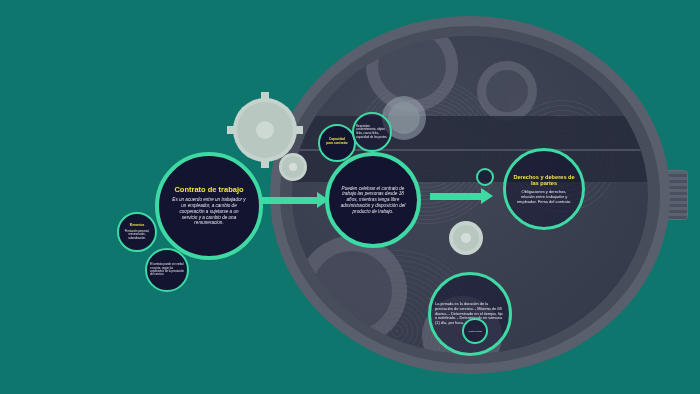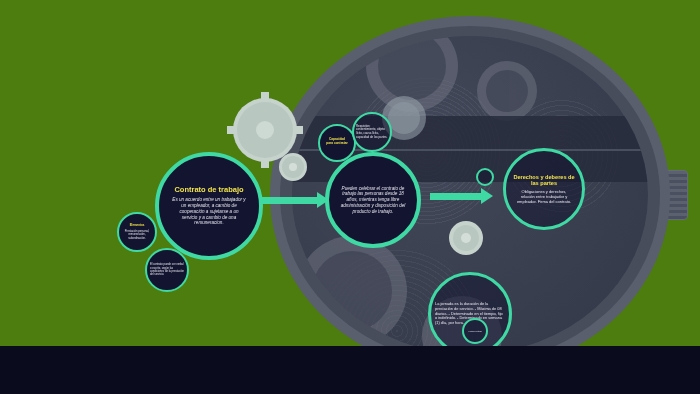--- a/index.html
+++ b/index.html
@@ -1,18 +1,18 @@
 <!DOCTYPE html>
 <html><head>
 <meta charset="utf-8">
 <style>
   html,body{margin:0;padding:0;background:#0a0c1e;}
   body{width:700px;height:394px;overflow:hidden;font-family:"Liberation Sans",sans-serif;}
 
-  .stage{position:relative;width:700px;height:346px;background:#4d7c0f;overflow:hidden;}
+  .stage{position:relative;width:700px;height:394px;background:#0f766e;overflow:hidden;}
 
   
   .watch-wrap{position:absolute;left:262px;top:10px;width:420px;height:372px;}
   .watch-outer{
     position:absolute;left:8px;top:6px;width:400px;height:358px;border-radius:50%;
     background:#5a5f6e;
   }
   .watch-bezel{
     position:absolute;left:18px;top:16px;width:380px;height:338px;border-radius:50%;
     background:#484d5c;

